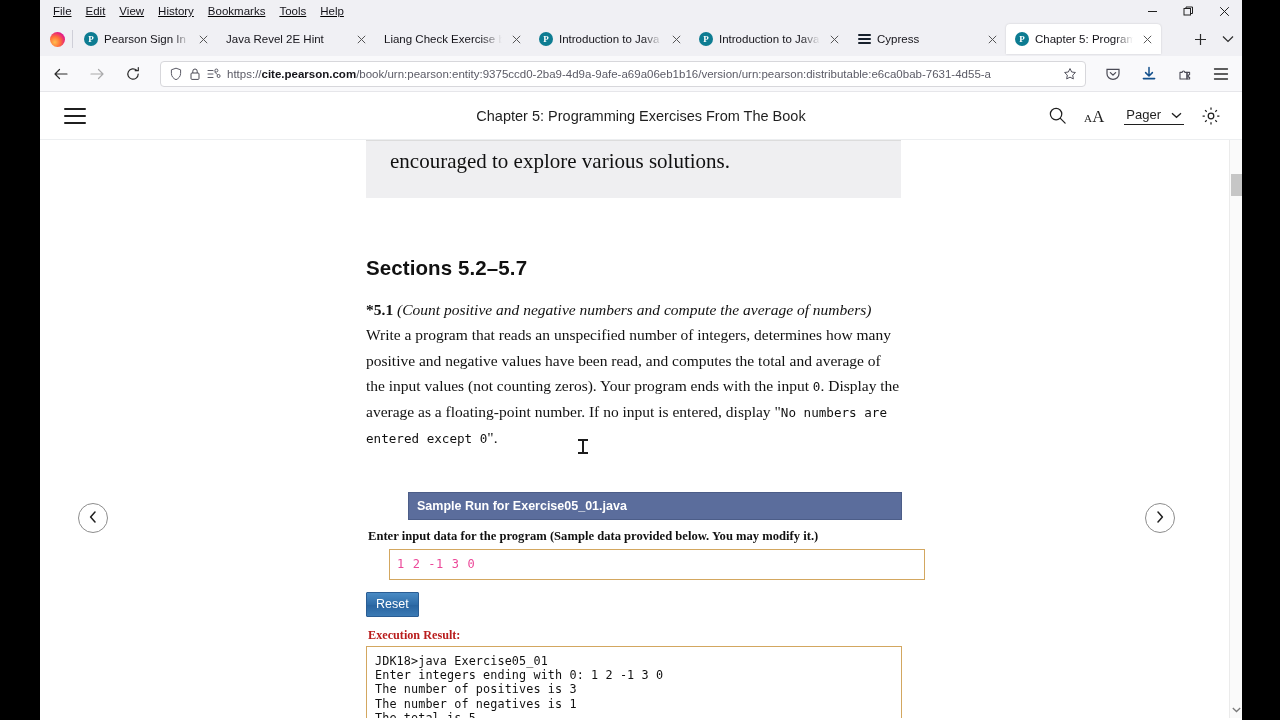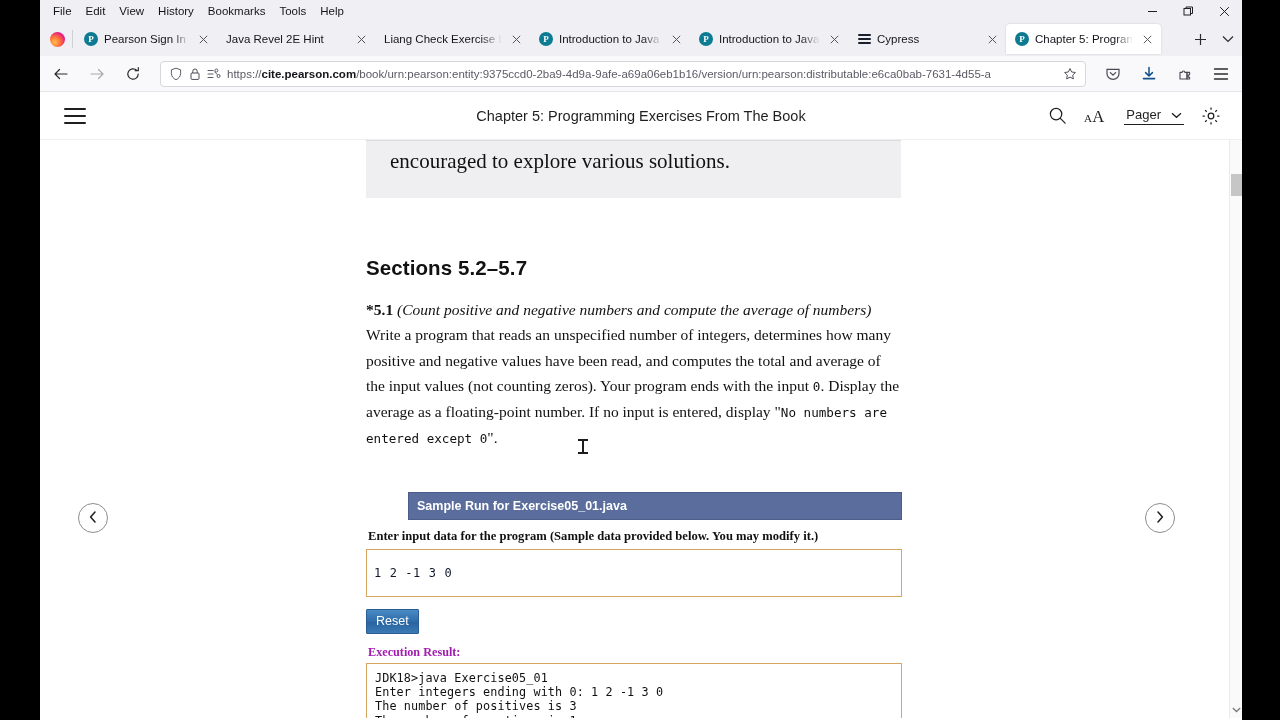--- a/index.html
+++ b/index.html
@@ -14,20 +14,21 @@
   .ff-window {
     position: absolute; left: 40px; top: 0; width: 1202px; height: 720px;
     background: #ffffff; overflow: hidden;
   }
 
   
   .menubar {
     height: 22px; background: #f0f0f4;
     display: flex; align-items: center; padding-left: 6px; gap: 0;
     position: relative;
+    text-decoration: underline;
   }
   .menubar .mitem {
     font-size: 11.5px; color: #15141a; padding: 3px 7px; line-height: 14px;
     white-space: nowrap; cursor: default;
   }
   .wincontrols { position: absolute; right: 0; top: 0; height: 22px; display: flex; }
   .wc { width: 36px; height: 22px; display:flex; align-items:center; justify-content:center; }
   .wc svg { display:block; }
 
   
@@ -136,34 +137,34 @@
     background: #5b6d9c; color: #ffffff; font-weight: bold; font-size: 12.5px;
     padding: 6px 8px; font-family: "Liberation Sans", sans-serif;
     border: 1px solid #4c5d88;
     margin-left: 42px;
   }
   .sample-label {
     font-family: "Liberation Serif", serif; font-weight: bold; font-size: 12.6px;
     color: #111; margin: 9px 0 5px 2px;
   }
   .sample-input {
-    width: 100%; height: 48px; border: 1px solid #d3a760; background:#fff;
+    width: 100%; height: 31px; border: 1px solid #d3a760; background:#fff;
     padding: 5px 7px; font-family: "DejaVu Sans Mono", monospace; font-size: 12px;
-    color: #0f172a; letter-spacing: .6px;
+    color: #ec4899; letter-spacing: .6px; margin-left: 23px;
   }
   .btnrow { display: flex; gap: 8px; margin-top: 12px; }
   .btn {
     background: linear-gradient(to bottom, #4a8bc4 0%, #2f6ca8 50%, #28639f 51%, #3b7ab4 100%);
     border: 1px solid #2a5d94; color: #fff; font-size: 12.5px;
     padding: 4px 9px 5px 9px; font-family: "Liberation Sans", sans-serif;
     border-radius: 1px; line-height: 14px; white-space: nowrap;
   }
   .exec-label {
     font-family: "Liberation Serif", serif; font-weight: bold; font-size: 12.2px;
-    color: #a21caf; margin: 11px 0 3px 2px;
+    color: #b91c1c; margin: 11px 0 3px 2px;
   }
   .exec-box {
     border: 1px solid #d3a760; background: #fff; padding: 7px 8px;
     font-family: "DejaVu Sans Mono", monospace; font-size: 11.8px;
     line-height: 14.3px; color: #111; white-space: pre; min-height: 136px;
     letter-spacing: .1px;
   }
 
   
   .navarrow {

